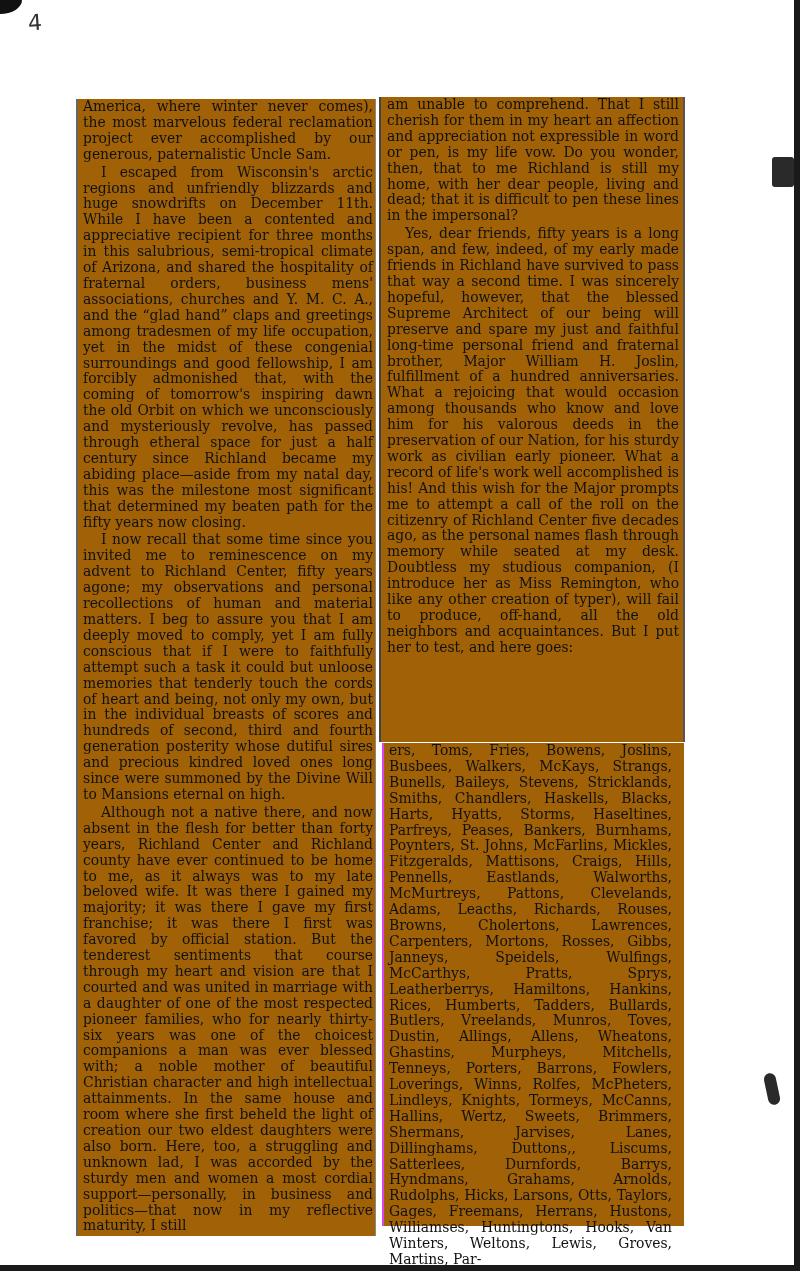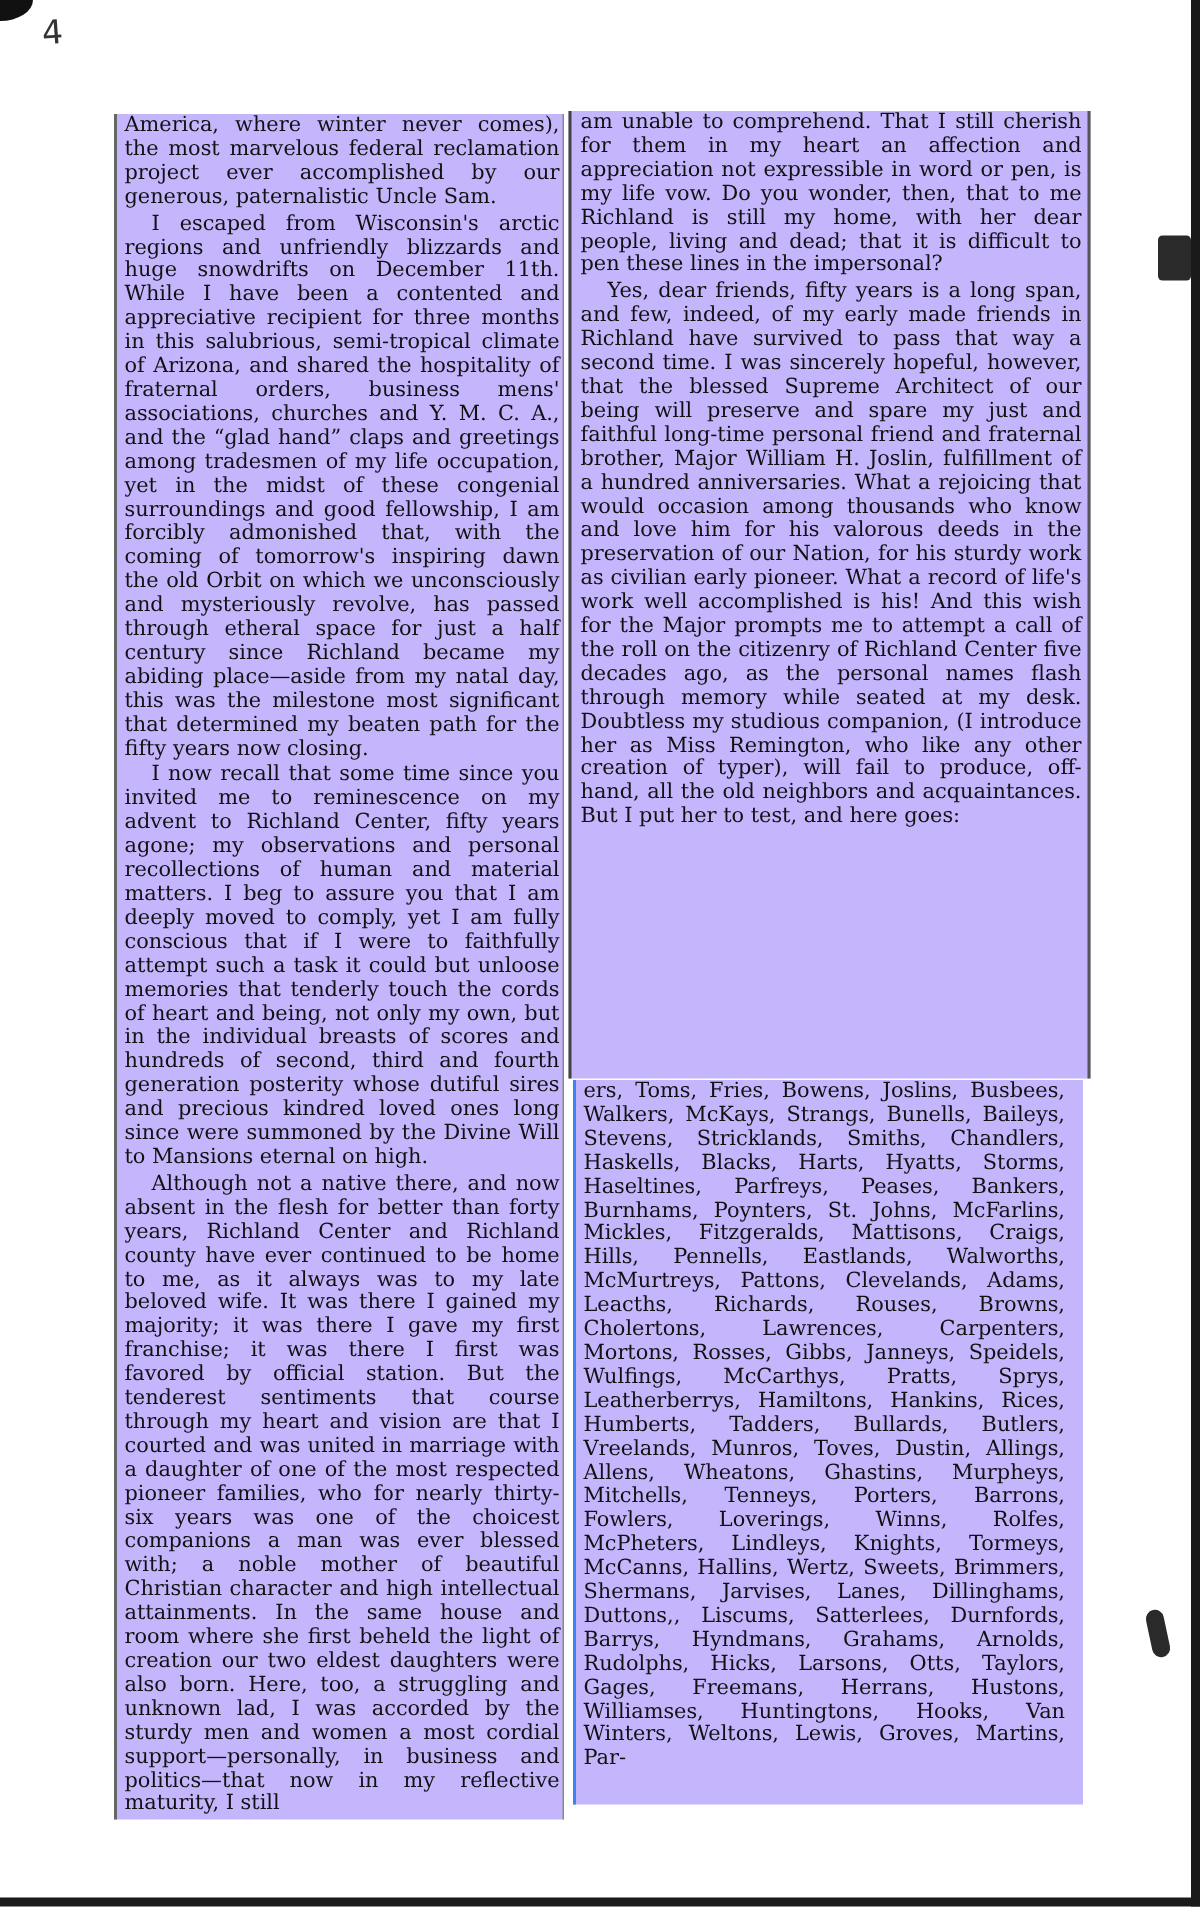--- a/index.html
+++ b/index.html
@@ -26,44 +26,45 @@
     transform: rotate(-4deg);
   }
   .smudge {
     position: absolute; background: #2a2a2a; border-radius: 3px;
   }
   .smudge.s1 { right: 6px; top: 157px; width: 22px; height: 30px; }
   .smudge.s2 { right: 22px; top: 1073px; width: 12px; height: 32px; border-radius: 6px; transform: rotate(-12deg); }
 
   .column {
     position: absolute;
-    background: #c4b5fd;
+    background: #a16207;
     color: #111;
     font-size: 13.9px;
     line-height: 15.9px;
     text-align: justify;
     box-sizing: border-box;
+    margin-top: 23px;
   }
   .col-left {
     left: 76px; top: 76px; width: 300px;
     padding: 0 2px 2px 5px;
     border-left: 2px solid #666;
     border-right: 1px solid #888;
   }
   .col-right-top {
-    left: 379px; top: 74px; width: 348px;
+    left: 379px; top: 74px; width: 306px;
     padding: 0 4px 2px 6px;
     border-left: 2px solid #444;
     border-right: 2px solid #555;
     height: 645px;
   }
   .col-right-bottom {
-    left: 382px; top: 720px; width: 340px;
+    left: 382px; top: 720px; width: 302px;
     padding: 0 12px 2px 5px;
-    border-left: 2px solid #3b82f6;
+    border-left: 2px solid #d946ef;
     height: 483px;
   }
   .para { margin: 0; text-indent: 0; }
   .para.indent { text-indent: 18px; }
   .para + .para { margin-top: 2px; }
   .names { margin: 0; text-indent: 18px; }
   .names-cont { margin: 0; }
 </style>
 </head>
 <body>

